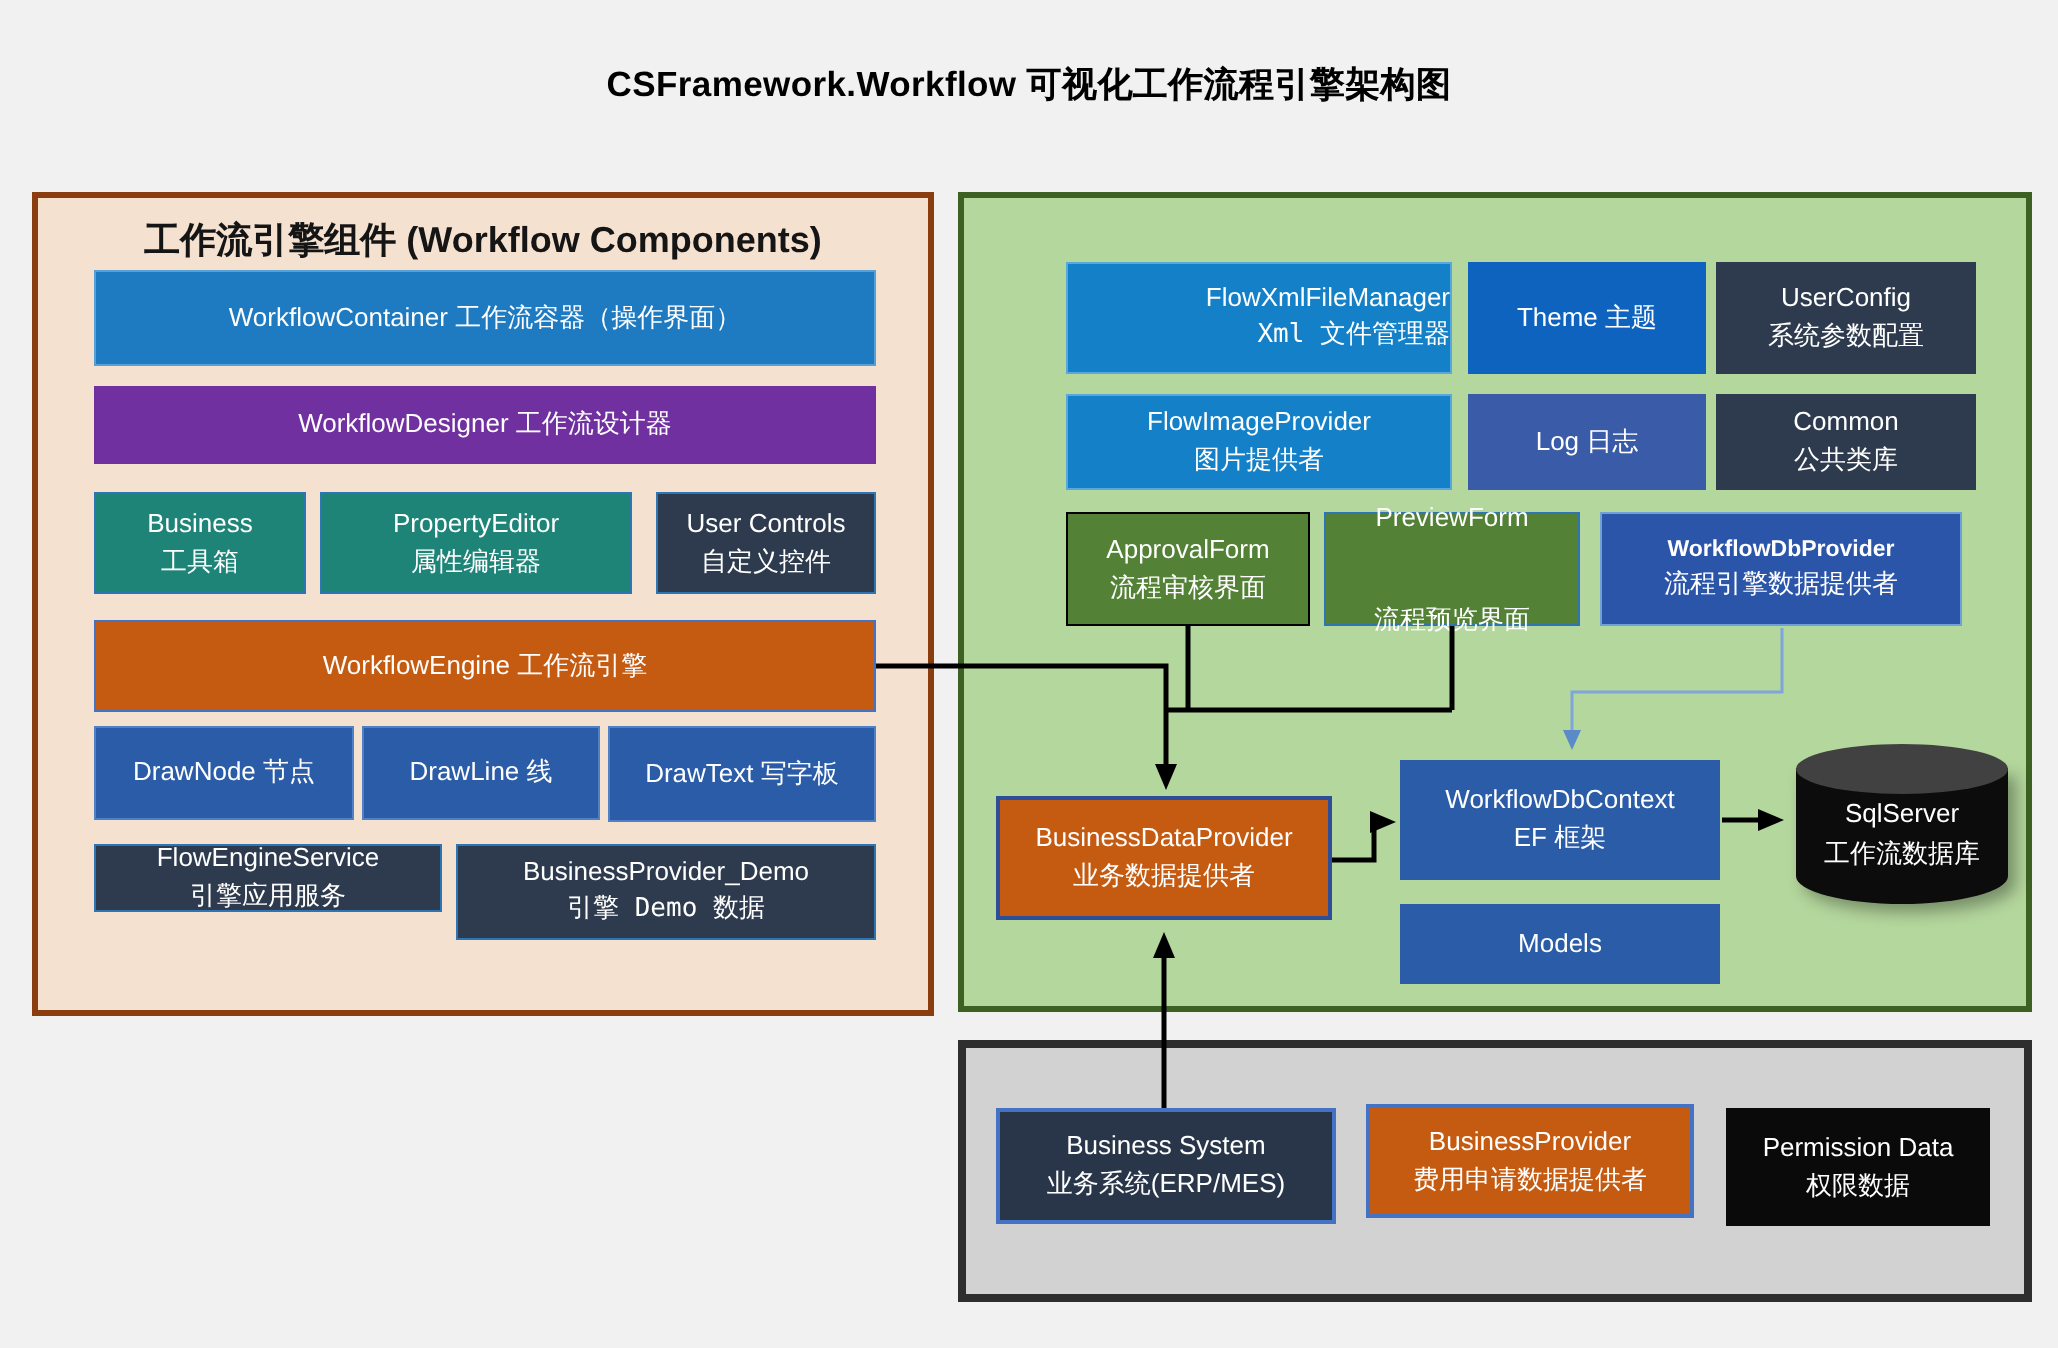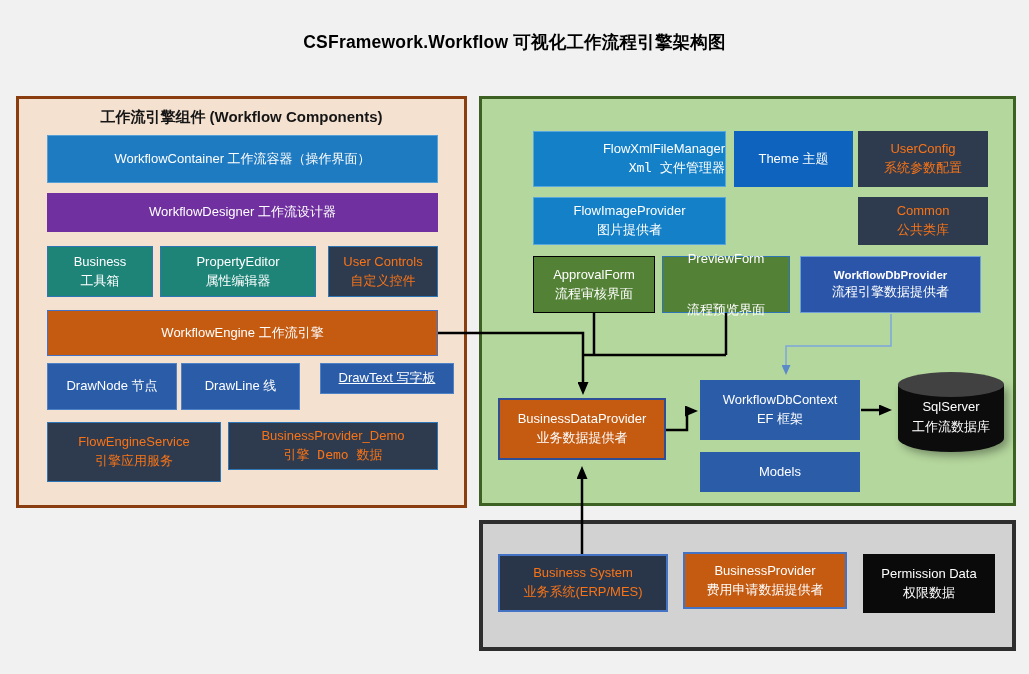--- a/index.html
+++ b/index.html
@@ -10,43 +10,43 @@
   .title{
     position:absolute;top:30px;left:0;width:100%;text-align:center;
     font-size:17.5px;font-weight:700;color:#000;letter-spacing:0.2px;
   }
   .panel{position:absolute;box-sizing:border-box;z-index:1;}
   .panel-left{left:16px;top:96px;width:451px;height:412px;background:#F5E1D0;border:3px solid #8A3E0F;}
   .panel-right{left:479px;top:96px;width:537px;height:410px;background:#B4D79D;border:3px solid #3C6123;}
   .panel-bottom{left:479px;top:520px;width:537px;height:131px;background:#D2D2D2;border:4px solid #2E2E2E;}
   .left-header{
     position:absolute;left:16px;top:108px;width:451px;text-align:center;z-index:2;
-    font-size:15px;font-weight:700;color:#151515;
+    font-size:18px;font-weight:700;color:#151515;
   }
   .box{
     position:absolute;z-index:2;box-sizing:border-box;
     display:flex;flex-direction:column;align-items:center;justify-content:center;
     text-align:center;color:#FFFFFF;line-height:1.45;
   }
   .box .l1,.box .l2{font-size:13px;white-space:nowrap;}
   .box .small-bold{font-size:11.5px;font-weight:700;}
   .alt{font-family:"DejaVu Sans Mono","Liberation Mono",monospace;font-size:12.5px;}
-  .navy-text{color:#f97316;}
+  .navy-text{color:#ffffff;}
 
   
   #wc{left:47px;top:135px;width:391px;height:48px;background:#1E7AC1;border:1px solid #56A0D8;}
   #wd{left:47px;top:193px;width:391px;height:39px;background:#7030A0;}
   #toolbox{left:47px;top:246px;width:106px;height:51px;background:#1E8478;border:1px solid #2E75B6;}
   #pe{left:160px;top:246px;width:156px;height:51px;background:#1E8478;border:1px solid #2E75B6;}
   #uc{left:328px;top:246px;width:110px;height:51px;background:#2E3B4E;border:1px solid #2E75B6;}
   #we{left:47px;top:310px;width:391px;height:46px;background:#C55A11;border:1px solid #4472C4;}
   #dn{left:47px;top:363px;width:130px;height:47px;background:#2A5CA8;border:1px solid #4F81C7;}
   #dl{left:181px;top:363px;width:119px;height:47px;background:#2A5CA8;border:1px solid #4F81C7;}
-  #dt{left:320px;top:363px;width:134px;height:31px;background:#2A5CA8;border:1px solid #4F81C7;text-decoration:underline;}
-  #fes{left:47px;top:422px;width:174px;height:60px;background:#2E3B4E;border:1px solid #2E75B6;}
+  #dt{left:304px;top:363px;width:134px;height:48px;background:#2A5CA8;border:1px solid #4F81C7;}
+  #fes{left:47px;top:422px;width:174px;height:34px;background:#2E3B4E;border:1px solid #2E75B6;}
   #bpdemo{left:228px;top:422px;width:210px;height:48px;background:#2E3B4E;border:1px solid #2E75B6;}
 
   
   #fxm{left:533px;top:131px;width:193px;height:56px;background:#1380C8;border:1px solid #5AA7DE;align-items:flex-end;}
   #theme{left:734px;top:131px;width:119px;height:56px;background:#0D63BE;}
   #ucfg{left:858px;top:131px;width:130px;height:56px;background:#2E3B4E;}
   #fip{left:533px;top:197px;width:193px;height:48px;background:#1380C8;border:1px solid #5AA7DE;}
   #log{left:734px;top:197px;width:119px;height:48px;background:#3A5BA8;}
   #common{left:858px;top:197px;width:130px;height:48px;background:#2E3B4E;}
   #af{left:533px;top:256px;width:122px;height:57px;background:#538135;border:1px solid #000000;}
@@ -136,20 +136,23 @@
   <div class="box" id="theme">
     <span class="l1">Theme  主题</span>
   </div>
   <div class="box navy-text" id="ucfg">
     <span class="l1">UserConfig</span>
     <span class="l2">系统参数配置</span>
   </div>
   <div class="box" id="fip">
     <span class="l1">FlowImageProvider</span>
     <span class="l2">图片提供者</span>
+  </div>
+  <div class="box" id="log">
+    <span class="l1">Log  日志</span>
   </div>
   <div class="box navy-text" id="common">
     <span class="l1">Common</span>
     <span class="l2">公共类库</span>
   </div>
   <div class="box" id="af">
     <span class="l1">ApprovalForm</span>
     <span class="l2">流程审核界面</span>
   </div>
   <div class="box" id="pf">

